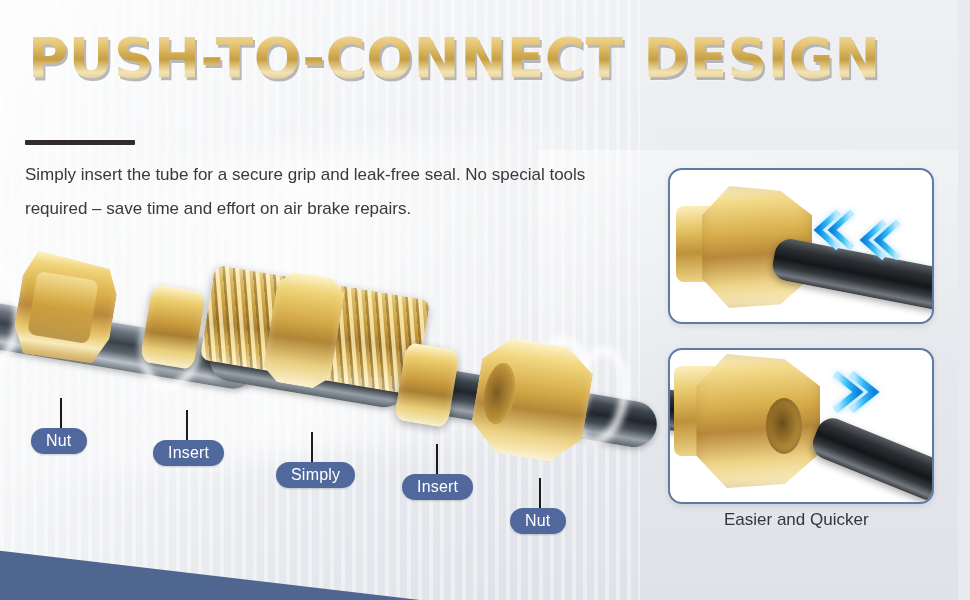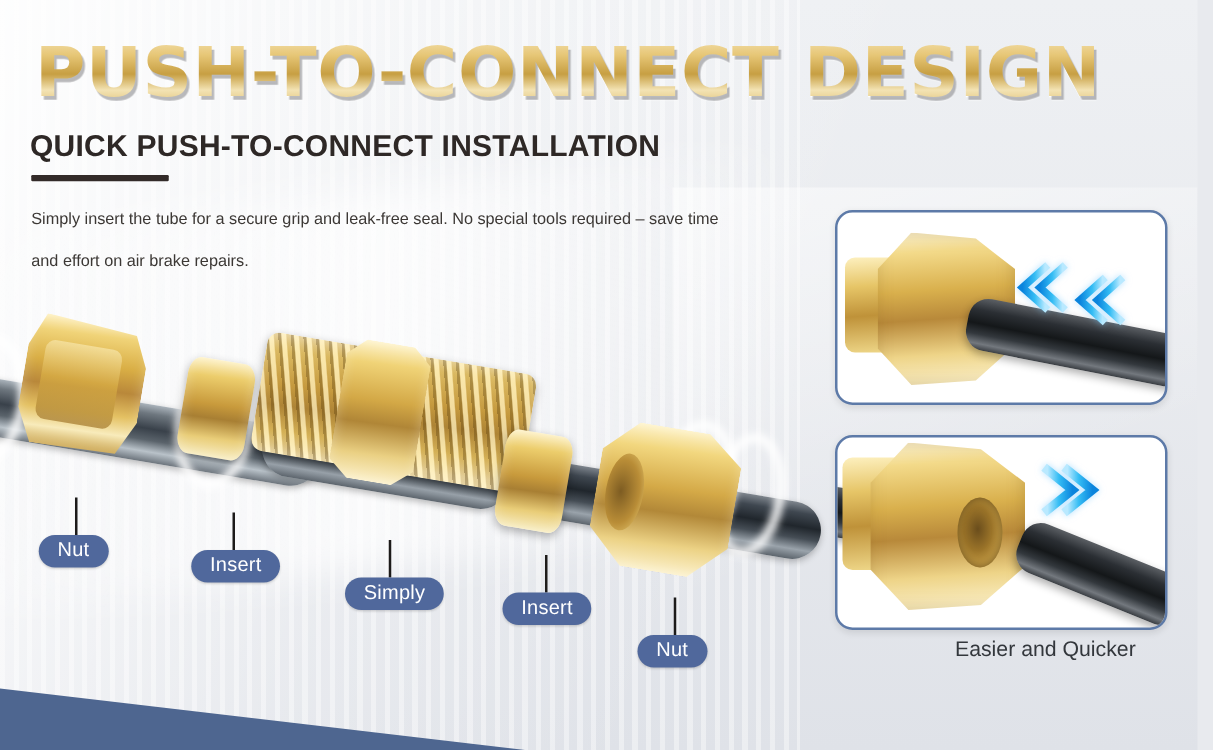--- a/index.html
+++ b/index.html
@@ -49,21 +49,21 @@
     position:absolute; left:24px; top:104px;
     font-size:24px; font-weight:bold; color:#2e2826; letter-spacing:.2px;
     white-space:nowrap;
   }
   .rule{
     position:absolute; left:25px; top:140px; width:110px; height:5px;
     background:#332b29; border-radius:1px;
   }
   .body-copy{
     position:absolute; left:25px; top:158px; width:570px;
-    font-size:13px; line-height:34px; color:#3c3835;
+    font-size:17px; line-height:34px; color:#3c3835;
   }
 
   
   .assembly{ position:absolute; left:-30px; top:236px; width:680px; height:230px; }
   .tube{
     position:absolute; height:46px; border-radius:23px;
     background:linear-gradient(180deg,#7e858d 0%,#3f4750 18%,#20262c 42%,#454d55 62%,#9aa3ab 82%,#5c646c 100%);
     box-shadow:0 2px 6px rgba(0,0,0,.28);
   }
   .tube.left{ left:-40px; top:56px; width:330px; transform:rotate(9.5deg); transform-origin:left center;
@@ -179,41 +179,40 @@
     position:absolute; border-radius:50%;
     background:radial-gradient(ellipse at 45% 45%, #6a4d1c 0%, #9b7429 40%, #d4ab4f 75%, #f2e0a4 100%);
     box-shadow:inset 0 0 8px rgba(70,48,12,.75);
   }
 
   .chev{ position:absolute; }
   .chev svg{ display:block; filter:drop-shadow(0 0 3px rgba(120,200,255,.55)); }
 
   .caption{
     position:absolute; left:724px; top:510px;
-    font-size:17px; color:#33373c; white-space:nowrap;margin-left:40px;
+    font-size:17px; color:#33373c; white-space:nowrap;
   }
 
   
   .wedge{
     position:absolute; left:0; bottom:0; width:420px; height:60px;
     background:#4e6690;
     clip-path:polygon(0 18%,100% 100%,0 100%);
   }
 </style>
 </head>
 <body>
 
 <div class="stage">
 
   <div class="pinstripes"></div>
   <div class="sheen"></div>
   <div class="corner-fold"></div>
 
   <div class="headline">PUSH-TO-CONNECT DESIGN</div>
-  <div class="subtitle">QUICK PUSH-TO-CONNECT INSTALLATION</div>
   <div class="rule"></div>
   <div class="body-copy">Simply insert the tube for a secure grip and leak-free seal. No special tools required – save time and effort on air brake repairs.</div>
 
   <div class="assembly">
     <div class="tube left"></div>
     <div class="tube mid"></div>
     <div class="tube right"></div>
 
     <div class="halo h1"></div>
     <div class="halo h2"></div>

